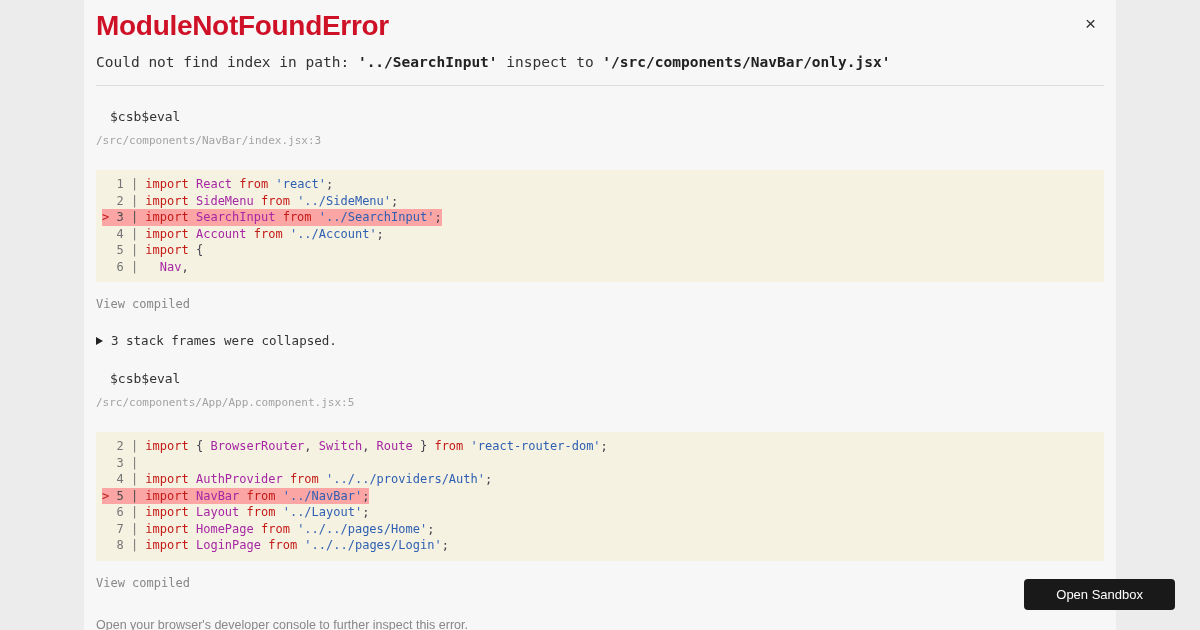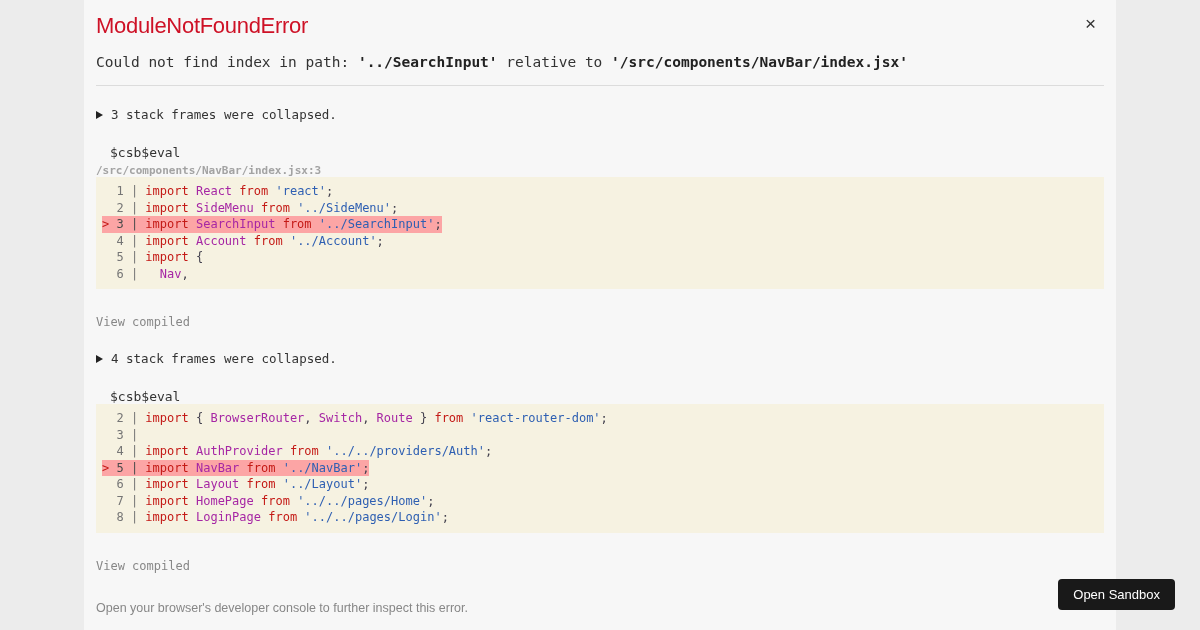--- a/index.html
+++ b/index.html
@@ -20,22 +20,22 @@
     top: 16px; right: 20px;
     font-size: 19px;
     line-height: 16px;
     color: #333;
     cursor: pointer;
     background: none; border: none;
     font-family: "Liberation Sans", sans-serif;
   }
   .error-title {
     color: #ce1126;
-    font-size: 22px;
-    font-weight: 400;
+    font-size: 28px;
+    font-weight: 700;
     letter-spacing: -0.3px;
     line-height: 26px;
   }
   .error-message {
     margin-top: 15px;
     font-family: "DejaVu Sans Mono", monospace;
     font-size: 14.5px;
     color: #333;
     white-space: pre;
   }
@@ -62,103 +62,99 @@
     margin-right: 8px;
   }
   .fn-name {
     margin-top: 23px;
     font-family: "DejaVu Sans Mono", monospace;
     font-size: 13px;
     color: #323232;
     margin-left: 14px;
   }
   .fn-loc {
-    margin-top: 4px;
+    margin-top: 10px;
     font-family: "DejaVu Sans Mono", monospace;
     font-size: 11px;
     color: #a3a3a3;
-    font-weight: bold;
   }
   .code-block {
-    margin-top: 0;
+    margin-top: 23px;
     background: #f6f2e1;
     padding: 6px 4px 7px 6px;
     font-family: "DejaVu Sans Mono", monospace;
     font-size: 12px;
     line-height: 16.5px;
     white-space: pre;
   }
   .code-line { min-height: 16.5px; }
   .line-inner { display: inline-block; }
   .code-line.hl .line-inner { background: #fca5a5; }
   .tok-marker { color: #c41a16; }
   .tok-num { color: #757575; }
   .code-line.hl .tok-num { color: #4a4a4a; }
   .tok-kw  { color: #c41a16; }
   .tok-cls { color: #a626a4; }
   .tok-str { color: #2e5fb2; }
   .tok-pln { color: #43414e; }
   .view-compiled {
-    margin-top: 26px;
+    margin-top: 15px;
     font-family: "DejaVu Sans Mono", monospace;
     font-size: 12px;
     color: #878787;
     cursor: pointer;
     display: inline-block;
   }
   .frame-section { display: block; }
   .footer {
     margin-top: 26px;
     font-size: 12.5px;
     line-height: 16.5px;
     color: #878787;
   }
   .open-sandbox-btn {
     position: absolute;
     right: 25px; bottom: 20px;
     background: #191919;
     color: #ffffff;
     border: none;
     border-radius: 4px;
-    padding: 8px 15px;
+    padding: 8px 32px;
     font-size: 13px;
     font-family: "Liberation Sans", sans-serif;
     cursor: pointer;
   }
 </style>
 </head>
 <body>
 
 <div class="overlay">
 
   <button class="close-btn">×</button>
 
   <h1 class="error-title">ModuleNotFoundError</h1>
 
-  <div class="error-message"><span>Could not find index in path: </span><span class="bold">'../SearchInput'</span><span> relative to </span><span class="bold">'/src/components/NavBar/index.jsx'</span></div>
+  <div class="error-message"><span>Could not find index in path: </span><span class="bold">'../SearchInput'</span><span> inspect to </span><span class="bold">'/src/components/NavBar/only.jsx'</span></div>
 
   <div class="divider"></div>
 
   <div class="frame-section">
-    <div class="collapse-row">
-      <span class="tri-icon"></span>
-      <span>3 stack frames were collapsed.</span>
-    </div>
     <div class="fn-name">$csb$eval</div>
     <div class="fn-loc">/src/components/NavBar/index.jsx:3</div>
     <div class="code-block"><div class="code-line"><span class="line-inner"><span class="tok-marker"> </span><span class="tok-num"> 1 | </span><span class="tok-kw">import</span><span class="tok-pln"> </span><span class="tok-cls">React</span><span class="tok-pln"> </span><span class="tok-kw">from</span><span class="tok-pln"> </span><span class="tok-str">'react'</span><span class="tok-pln">;</span></span></div><div class="code-line"><span class="line-inner"><span class="tok-marker"> </span><span class="tok-num"> 2 | </span><span class="tok-kw">import</span><span class="tok-pln"> </span><span class="tok-cls">SideMenu</span><span class="tok-pln"> </span><span class="tok-kw">from</span><span class="tok-pln"> </span><span class="tok-str">'../SideMenu'</span><span class="tok-pln">;</span></span></div><div class="code-line hl"><span class="line-inner"><span class="tok-marker">&gt;</span><span class="tok-num"> 3 | </span><span class="tok-kw">import</span><span class="tok-pln"> </span><span class="tok-cls">SearchInput</span><span class="tok-pln"> </span><span class="tok-kw">from</span><span class="tok-pln"> </span><span class="tok-str">'../SearchInput'</span><span class="tok-pln">;</span></span></div><div class="code-line"><span class="line-inner"><span class="tok-marker"> </span><span class="tok-num"> 4 | </span><span class="tok-kw">import</span><span class="tok-pln"> </span><span class="tok-cls">Account</span><span class="tok-pln"> </span><span class="tok-kw">from</span><span class="tok-pln"> </span><span class="tok-str">'../Account'</span><span class="tok-pln">;</span></span></div><div class="code-line"><span class="line-inner"><span class="tok-marker"> </span><span class="tok-num"> 5 | </span><span class="tok-kw">import</span><span class="tok-pln"> {</span></span></div><div class="code-line"><span class="line-inner"><span class="tok-marker"> </span><span class="tok-num"> 6 | </span><span class="tok-pln">  </span><span class="tok-cls">Nav</span><span class="tok-pln">,</span></span></div></div>
     <a class="view-compiled">View compiled</a>
   </div>
 
   <div class="frame-section" style="margin-top:13px;">
     <div class="collapse-row">
       <span class="tri-icon"></span>
-      <span>4 stack frames were collapsed.</span>
+      <span>3 stack frames were collapsed.</span>
     </div>
     <div class="fn-name">$csb$eval</div>
+    <div class="fn-loc">/src/components/App/App.component.jsx:5</div>
     <div class="code-block"><div class="code-line"><span class="line-inner"><span class="tok-marker"> </span><span class="tok-num"> 2 | </span><span class="tok-kw">import</span><span class="tok-pln"> { </span><span class="tok-cls">BrowserRouter</span><span class="tok-pln">, </span><span class="tok-cls">Switch</span><span class="tok-pln">, </span><span class="tok-cls">Route</span><span class="tok-pln"> } </span><span class="tok-kw">from</span><span class="tok-pln"> </span><span class="tok-str">'react-router-dom'</span><span class="tok-pln">;</span></span></div><div class="code-line"><span class="line-inner"><span class="tok-marker"> </span><span class="tok-num"> 3 | </span></span></div><div class="code-line"><span class="line-inner"><span class="tok-marker"> </span><span class="tok-num"> 4 | </span><span class="tok-kw">import</span><span class="tok-pln"> </span><span class="tok-cls">AuthProvider</span><span class="tok-pln"> </span><span class="tok-kw">from</span><span class="tok-pln"> </span><span class="tok-str">'../../providers/Auth'</span><span class="tok-pln">;</span></span></div><div class="code-line hl"><span class="line-inner"><span class="tok-marker">&gt;</span><span class="tok-num"> 5 | </span><span class="tok-kw">import</span><span class="tok-pln"> </span><span class="tok-cls">NavBar</span><span class="tok-pln"> </span><span class="tok-kw">from</span><span class="tok-pln"> </span><span class="tok-str">'../NavBar'</span><span class="tok-pln">;</span></span></div><div class="code-line"><span class="line-inner"><span class="tok-marker"> </span><span class="tok-num"> 6 | </span><span class="tok-kw">import</span><span class="tok-pln"> </span><span class="tok-cls">Layout</span><span class="tok-pln"> </span><span class="tok-kw">from</span><span class="tok-pln"> </span><span class="tok-str">'../Layout'</span><span class="tok-pln">;</span></span></div><div class="code-line"><span class="line-inner"><span class="tok-marker"> </span><span class="tok-num"> 7 | </span><span class="tok-kw">import</span><span class="tok-pln"> </span><span class="tok-cls">HomePage</span><span class="tok-pln"> </span><span class="tok-kw">from</span><span class="tok-pln"> </span><span class="tok-str">'../../pages/Home'</span><span class="tok-pln">;</span></span></div><div class="code-line"><span class="line-inner"><span class="tok-marker"> </span><span class="tok-num"> 8 | </span><span class="tok-kw">import</span><span class="tok-pln"> </span><span class="tok-cls">LoginPage</span><span class="tok-pln"> </span><span class="tok-kw">from</span><span class="tok-pln"> </span><span class="tok-str">'../../pages/Login'</span><span class="tok-pln">;</span></span></div></div>
     <a class="view-compiled">View compiled</a>
   </div>
 
   <div class="footer">
     <div>Open your browser's developer console to further inspect this error.</div>
 
   </div>
 
 </div>

